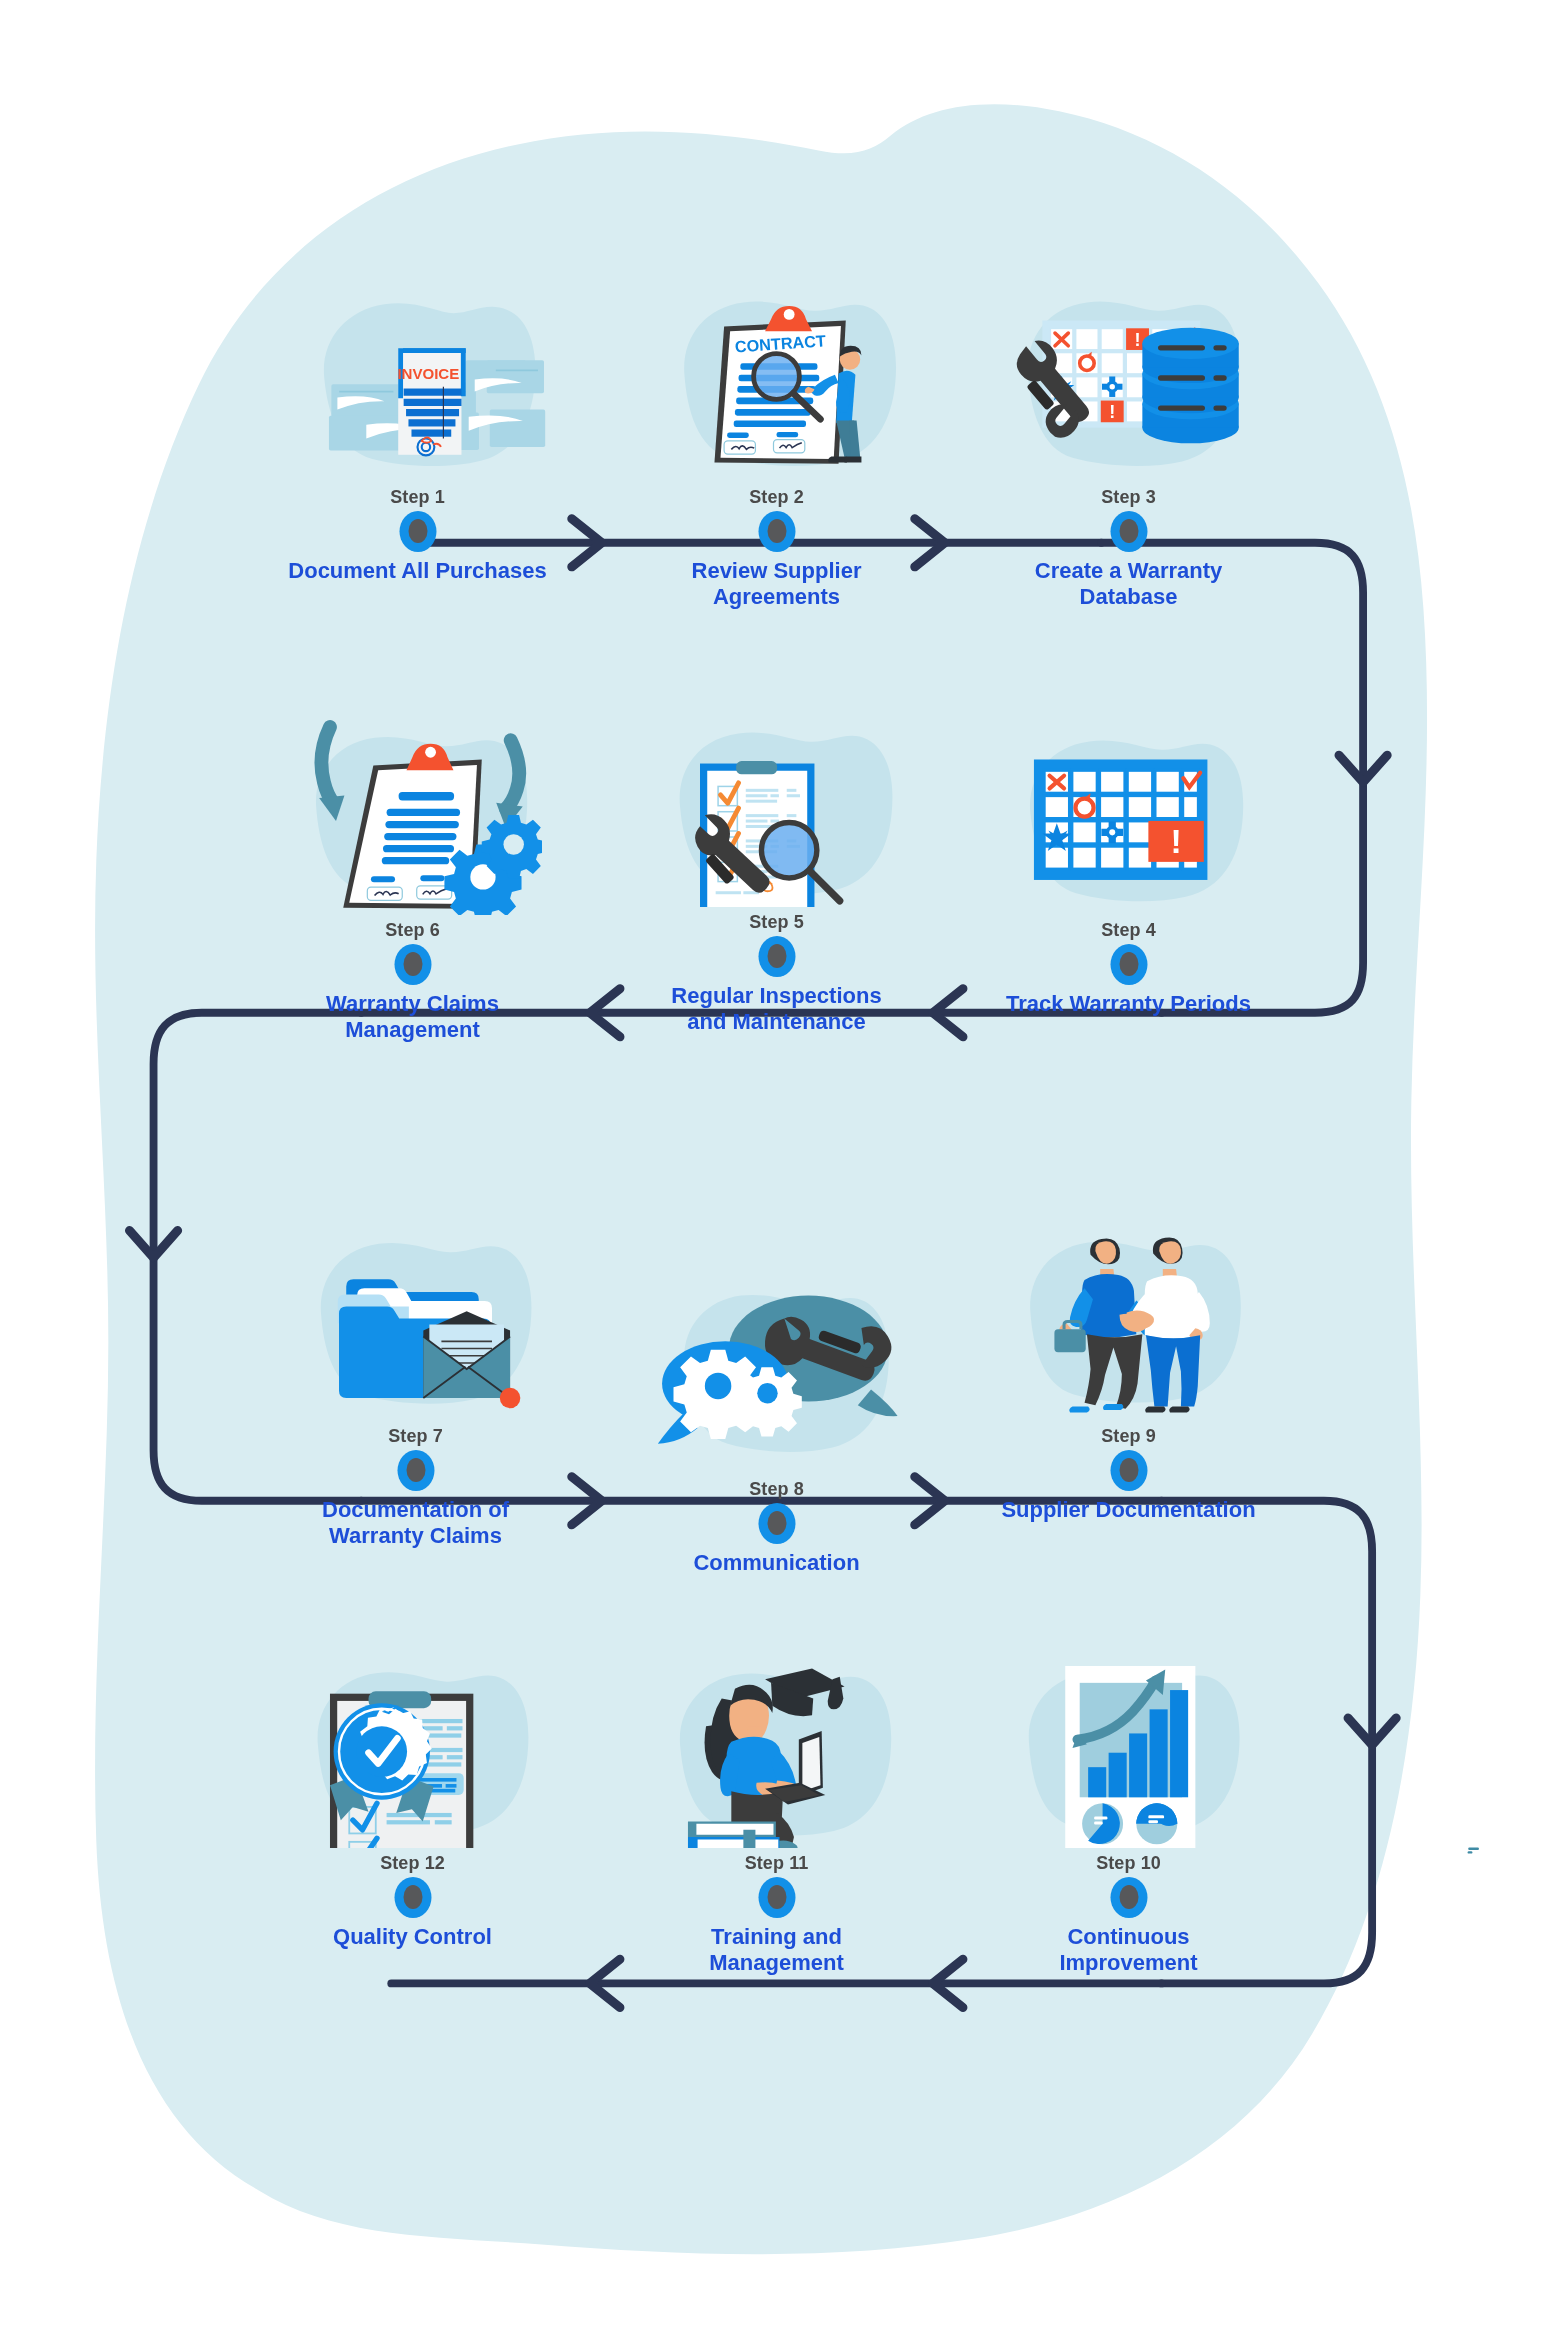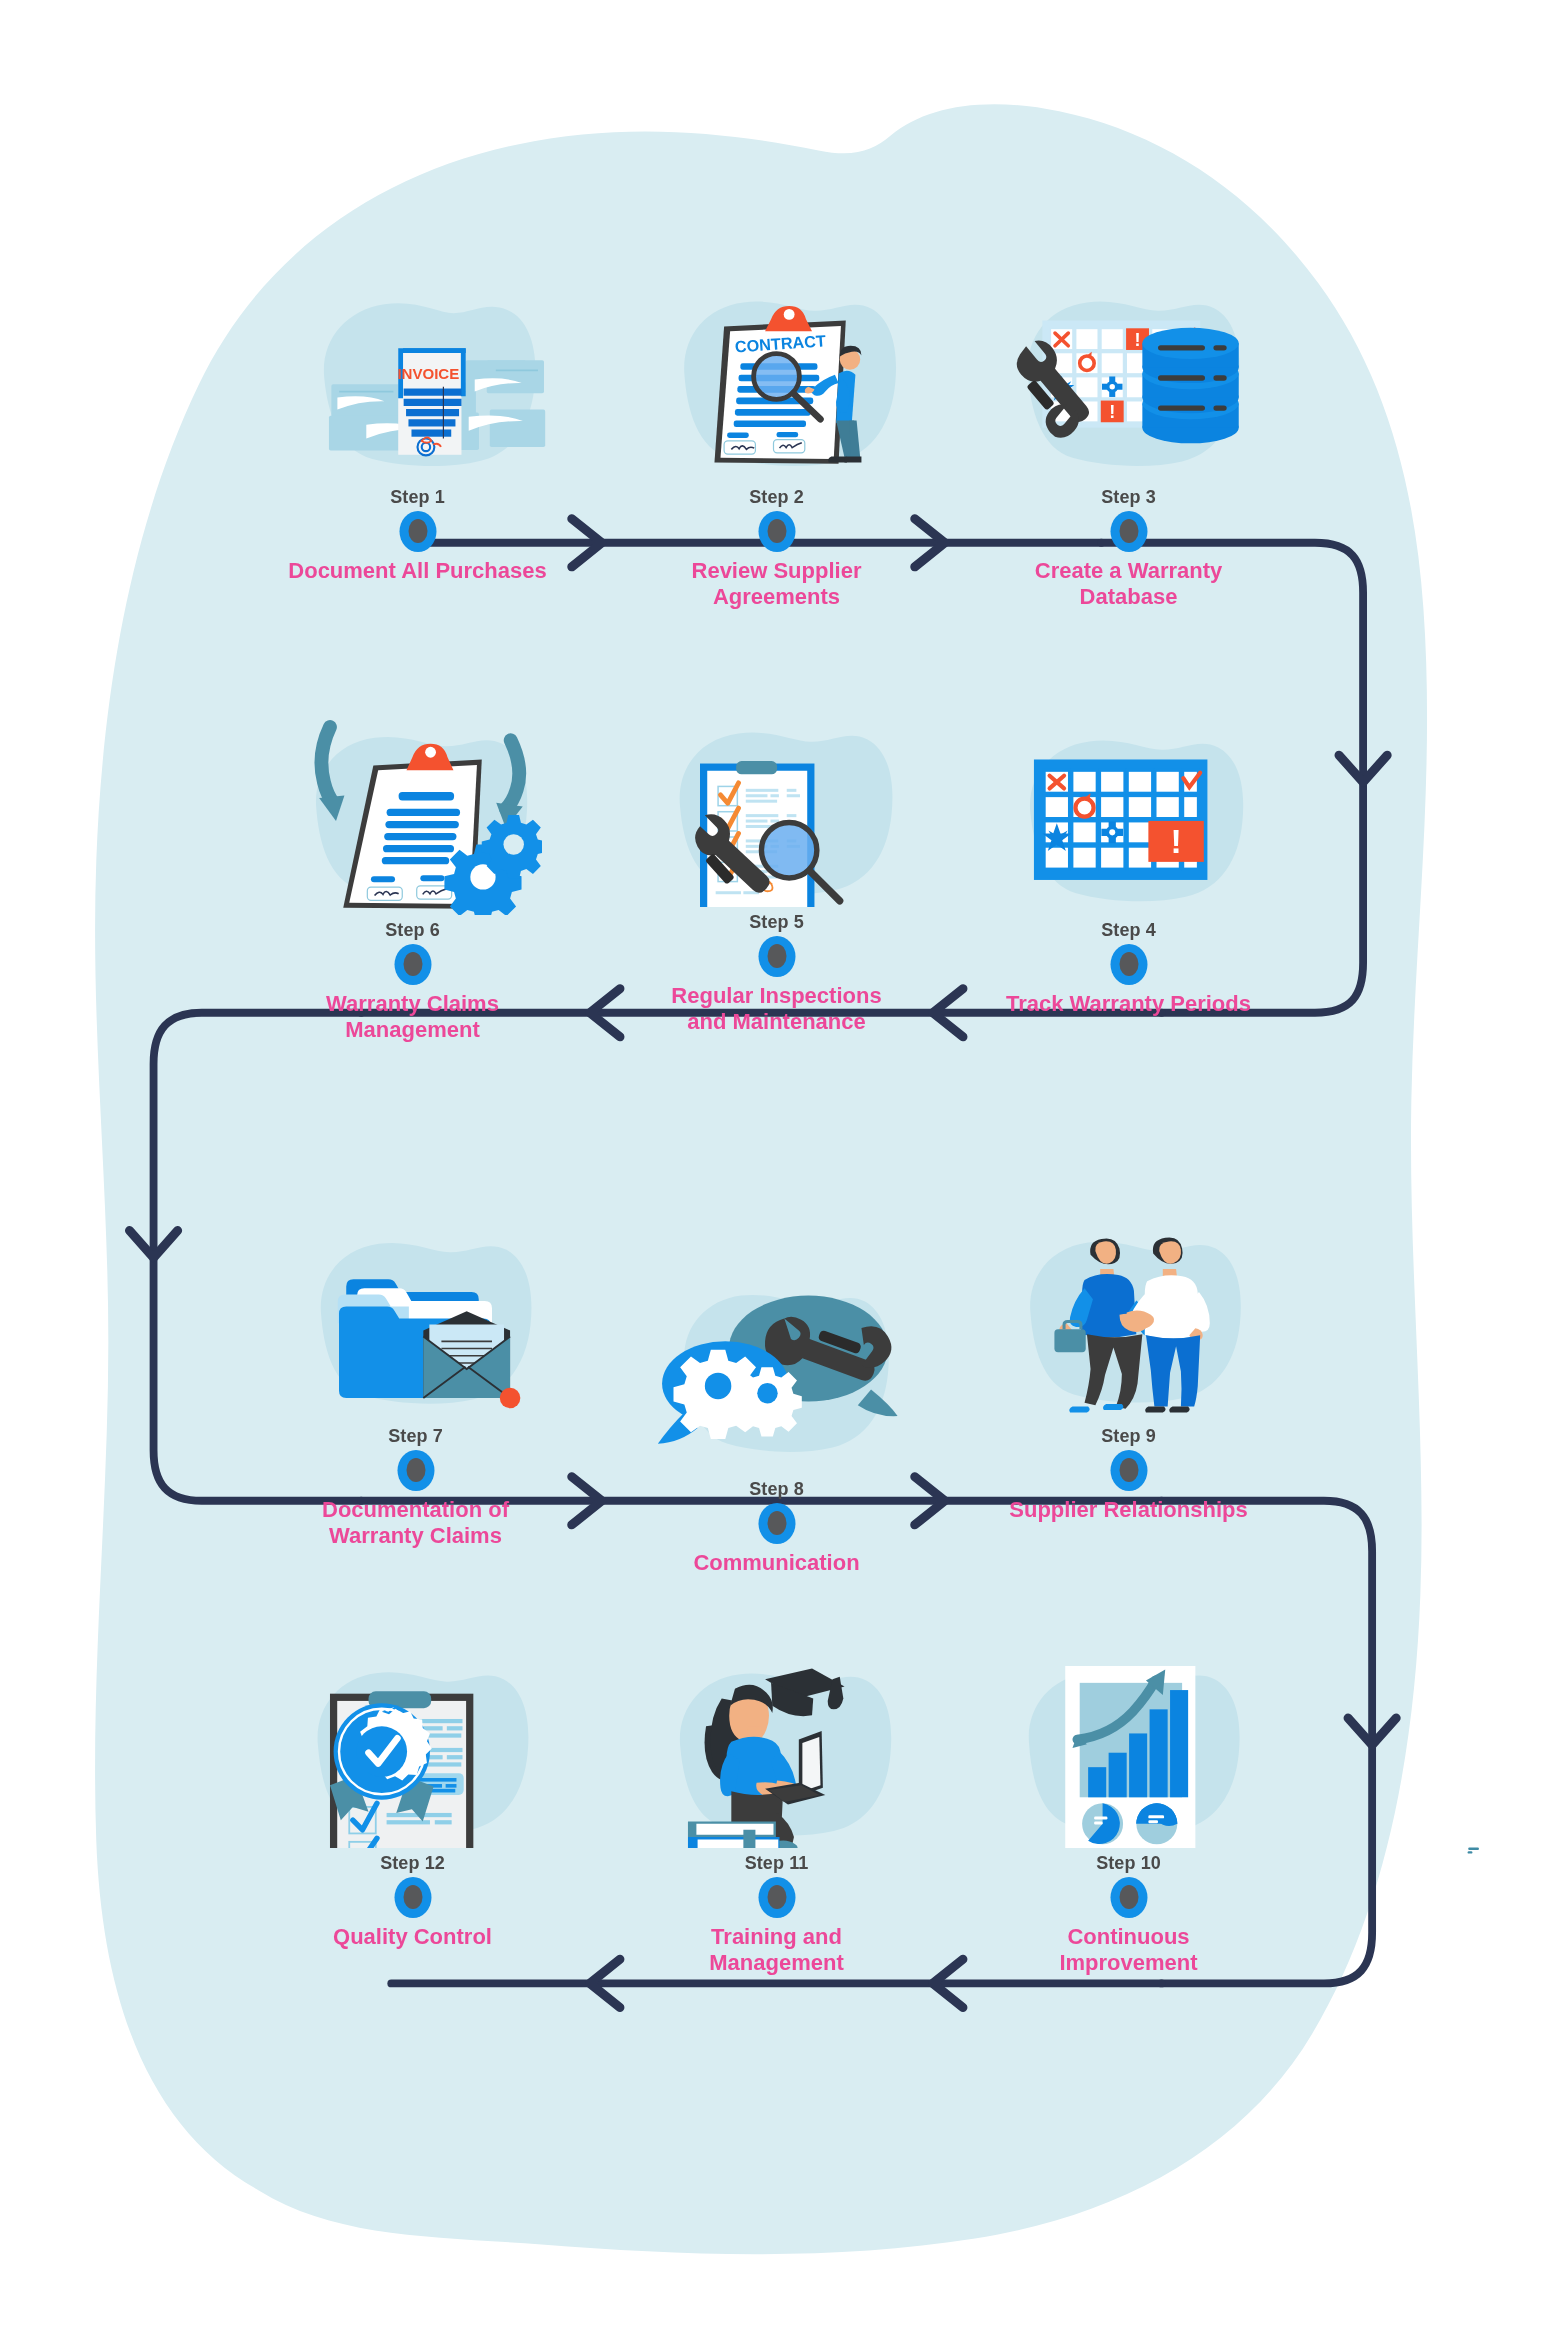--- a/index.html
+++ b/index.html
@@ -69,21 +69,21 @@
   }
   .node-inner {
     width: 19px; height: 24px;
     border-radius: 50%;
     background: #57585a;
   }
   .step-label {
     font-family: "Liberation Sans", sans-serif;
     font-size: 22px;
     font-weight: 700;
-    color: #ec4899;
+    color: #1d4ed8;
     line-height: 1.17;
     margin-top: 1.2px;
     white-space: pre-line;
   }
   .tiny-mark {
     position: absolute;
     left: 1467px; top: 1847px;
     width: 13.2px; height: 7.2px;
   }
 </style>
@@ -623,21 +623,21 @@
         <path d="M212,150 q22,-8 40,4 q10,7 2,16 q-10,10 -26,6 q-18,-4 -16,-26 Z" fill="#f2b183"></path>
         <path d="M200,154 q22,-6 42,8 q10,6 2,14 q-12,10 -28,4 q-16,-6 -16,-26 Z" fill="#f2b183"></path>
       </svg>
     </div>
     <div class="step-num">Step 9</div>
     <div class="node-slot">
       <div class="node">
           <span class="node-inner"></span>
         </div>
     </div>
-    <div class="step-label">Supplier Relationships</div>
+    <div class="step-label">Supplier Documentation</div>
   </div>
 
   <div class="step" style="left:283px; top:1649px;">
     <div class="step-art">
       <svg viewBox="0 0 430 330">
         <path d="M58,160 C52,98 92,48 154,40 C206,33 242,53 272,54 C306,55 334,34 366,50 C400,68 412,116 406,174 C400,234 372,286 312,300 C256,313 180,308 130,294 C78,279 63,220 58,160 Z" fill="#c5e3ec"></path>
         <rect x="78" y="74" width="238" height="268" fill="#3c3c3c"></rect>
         <rect x="90" y="86" width="214" height="256" fill="#eff1f2"></rect>
         <rect x="142" y="70" width="104" height="28" rx="12" fill="#4b8fa6"></rect>
         <g fill="#8fcfe8">

